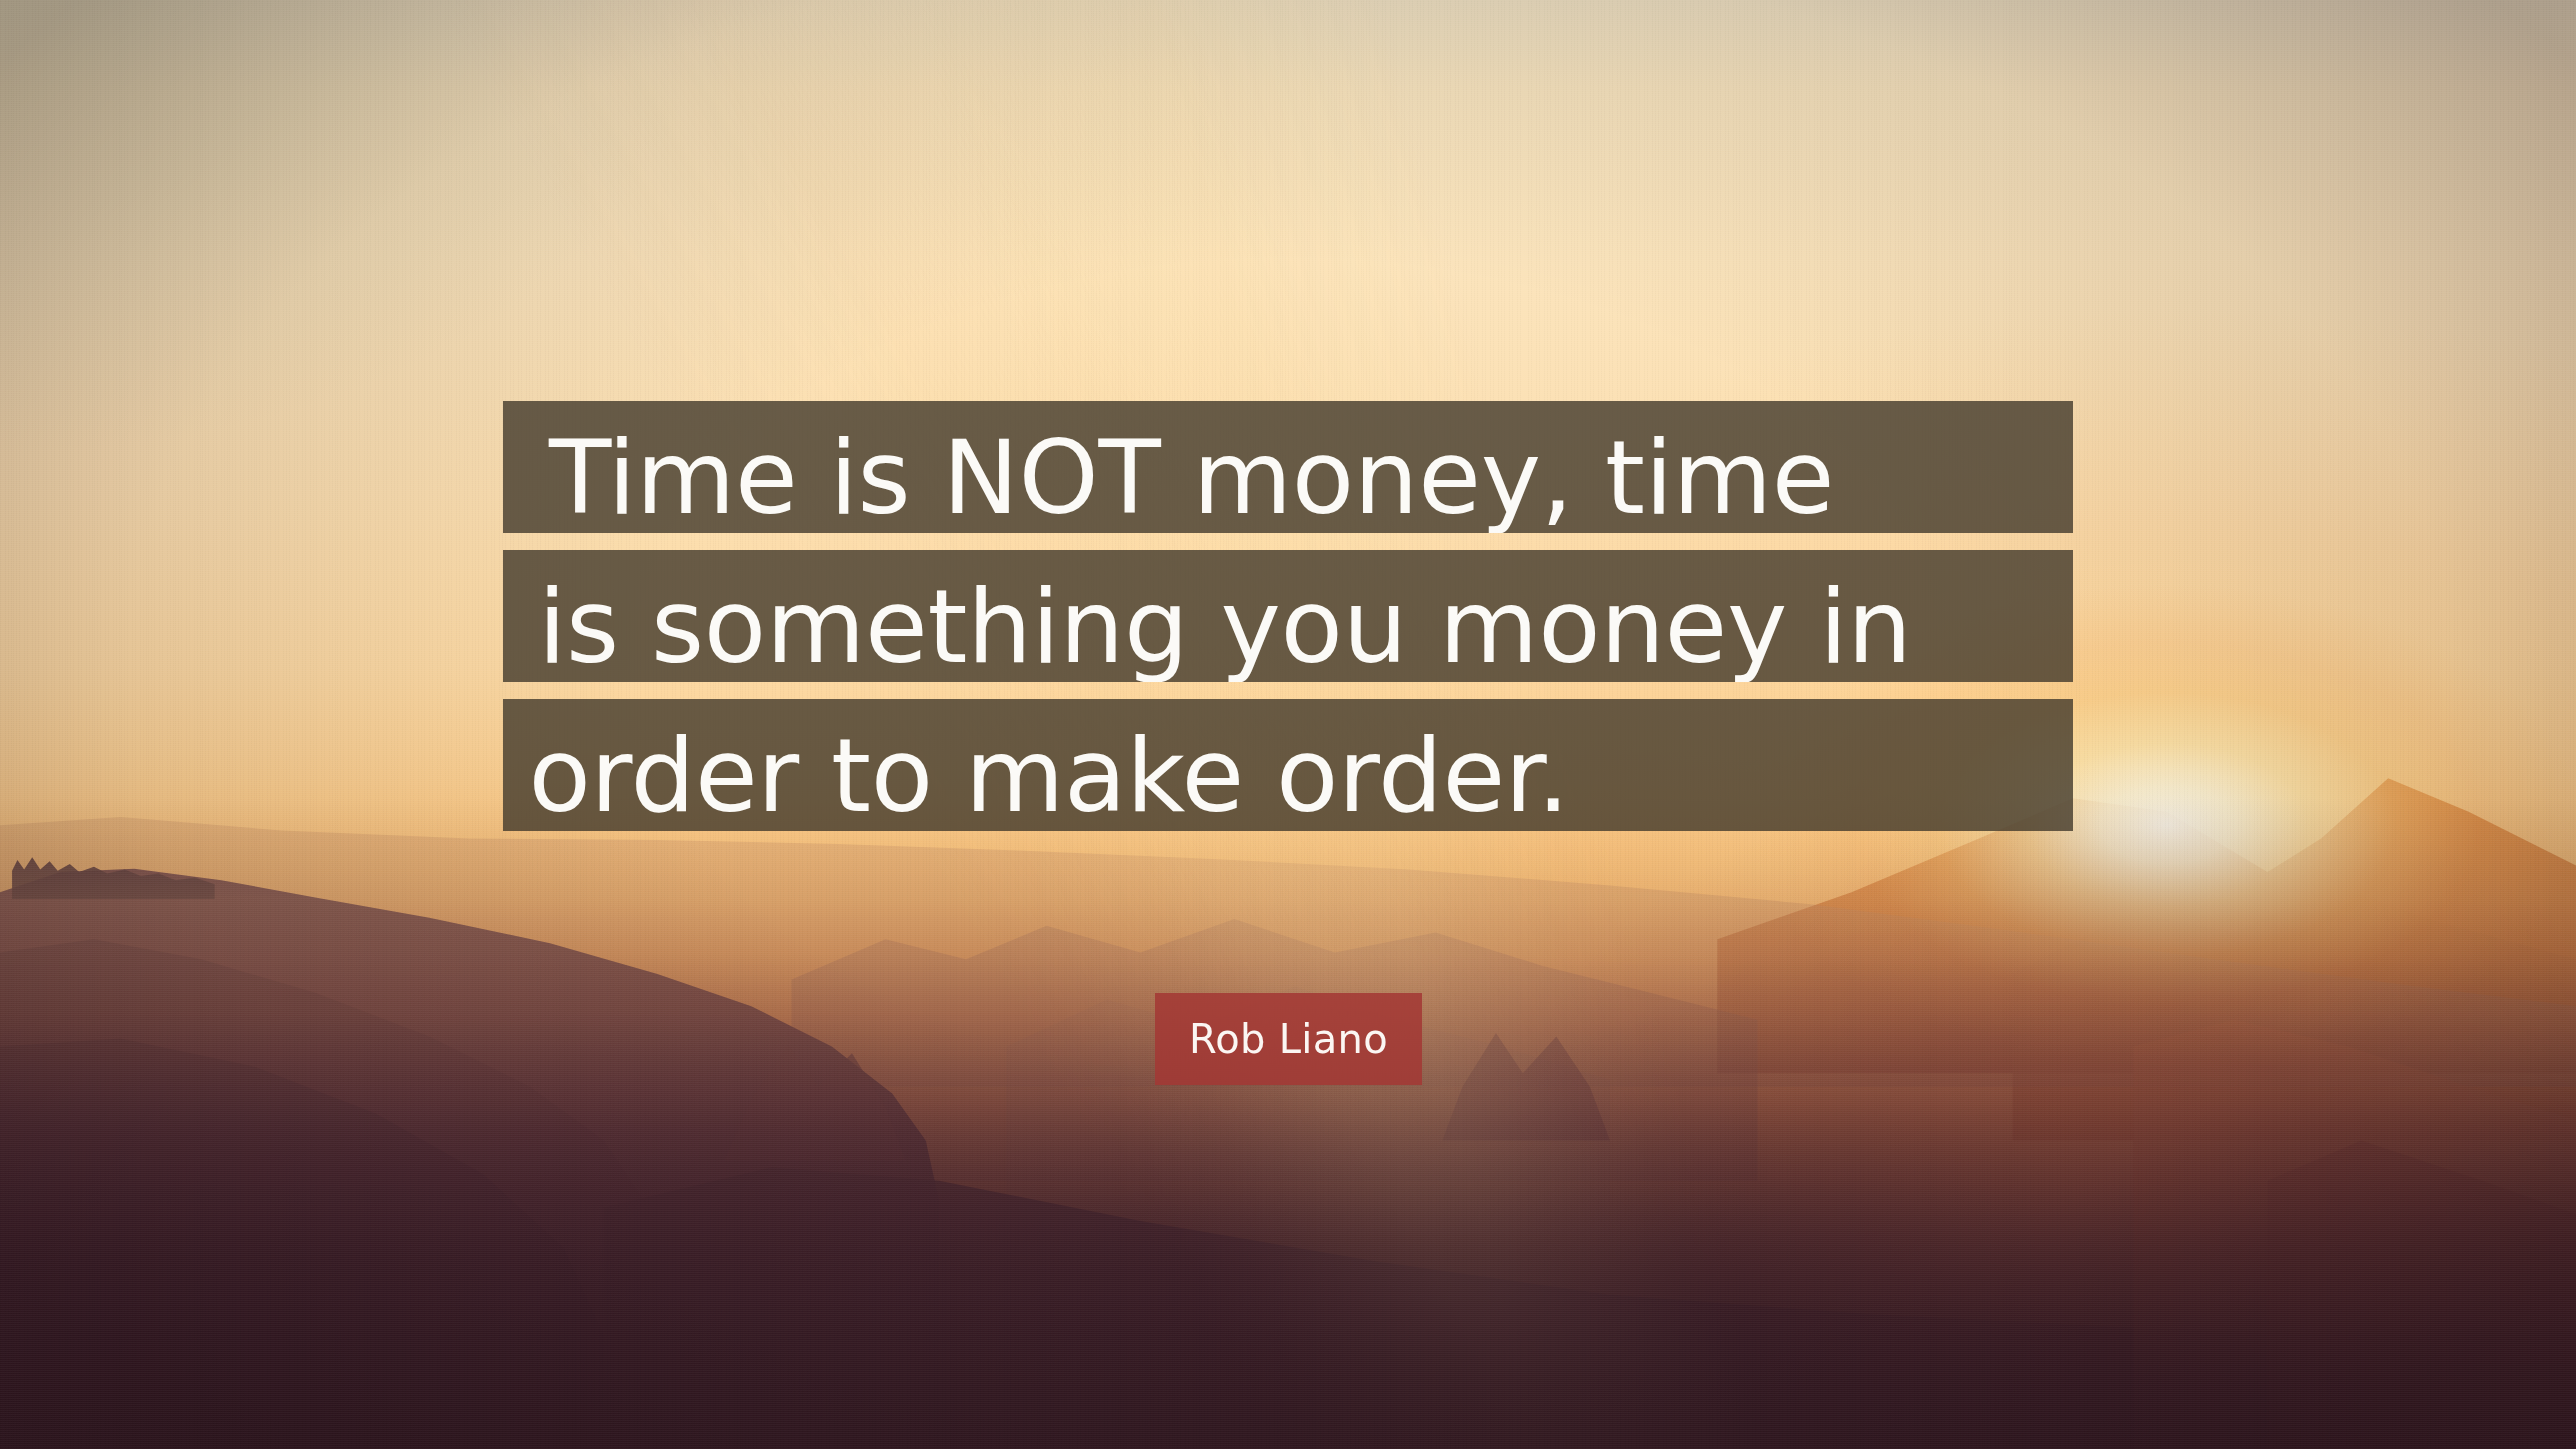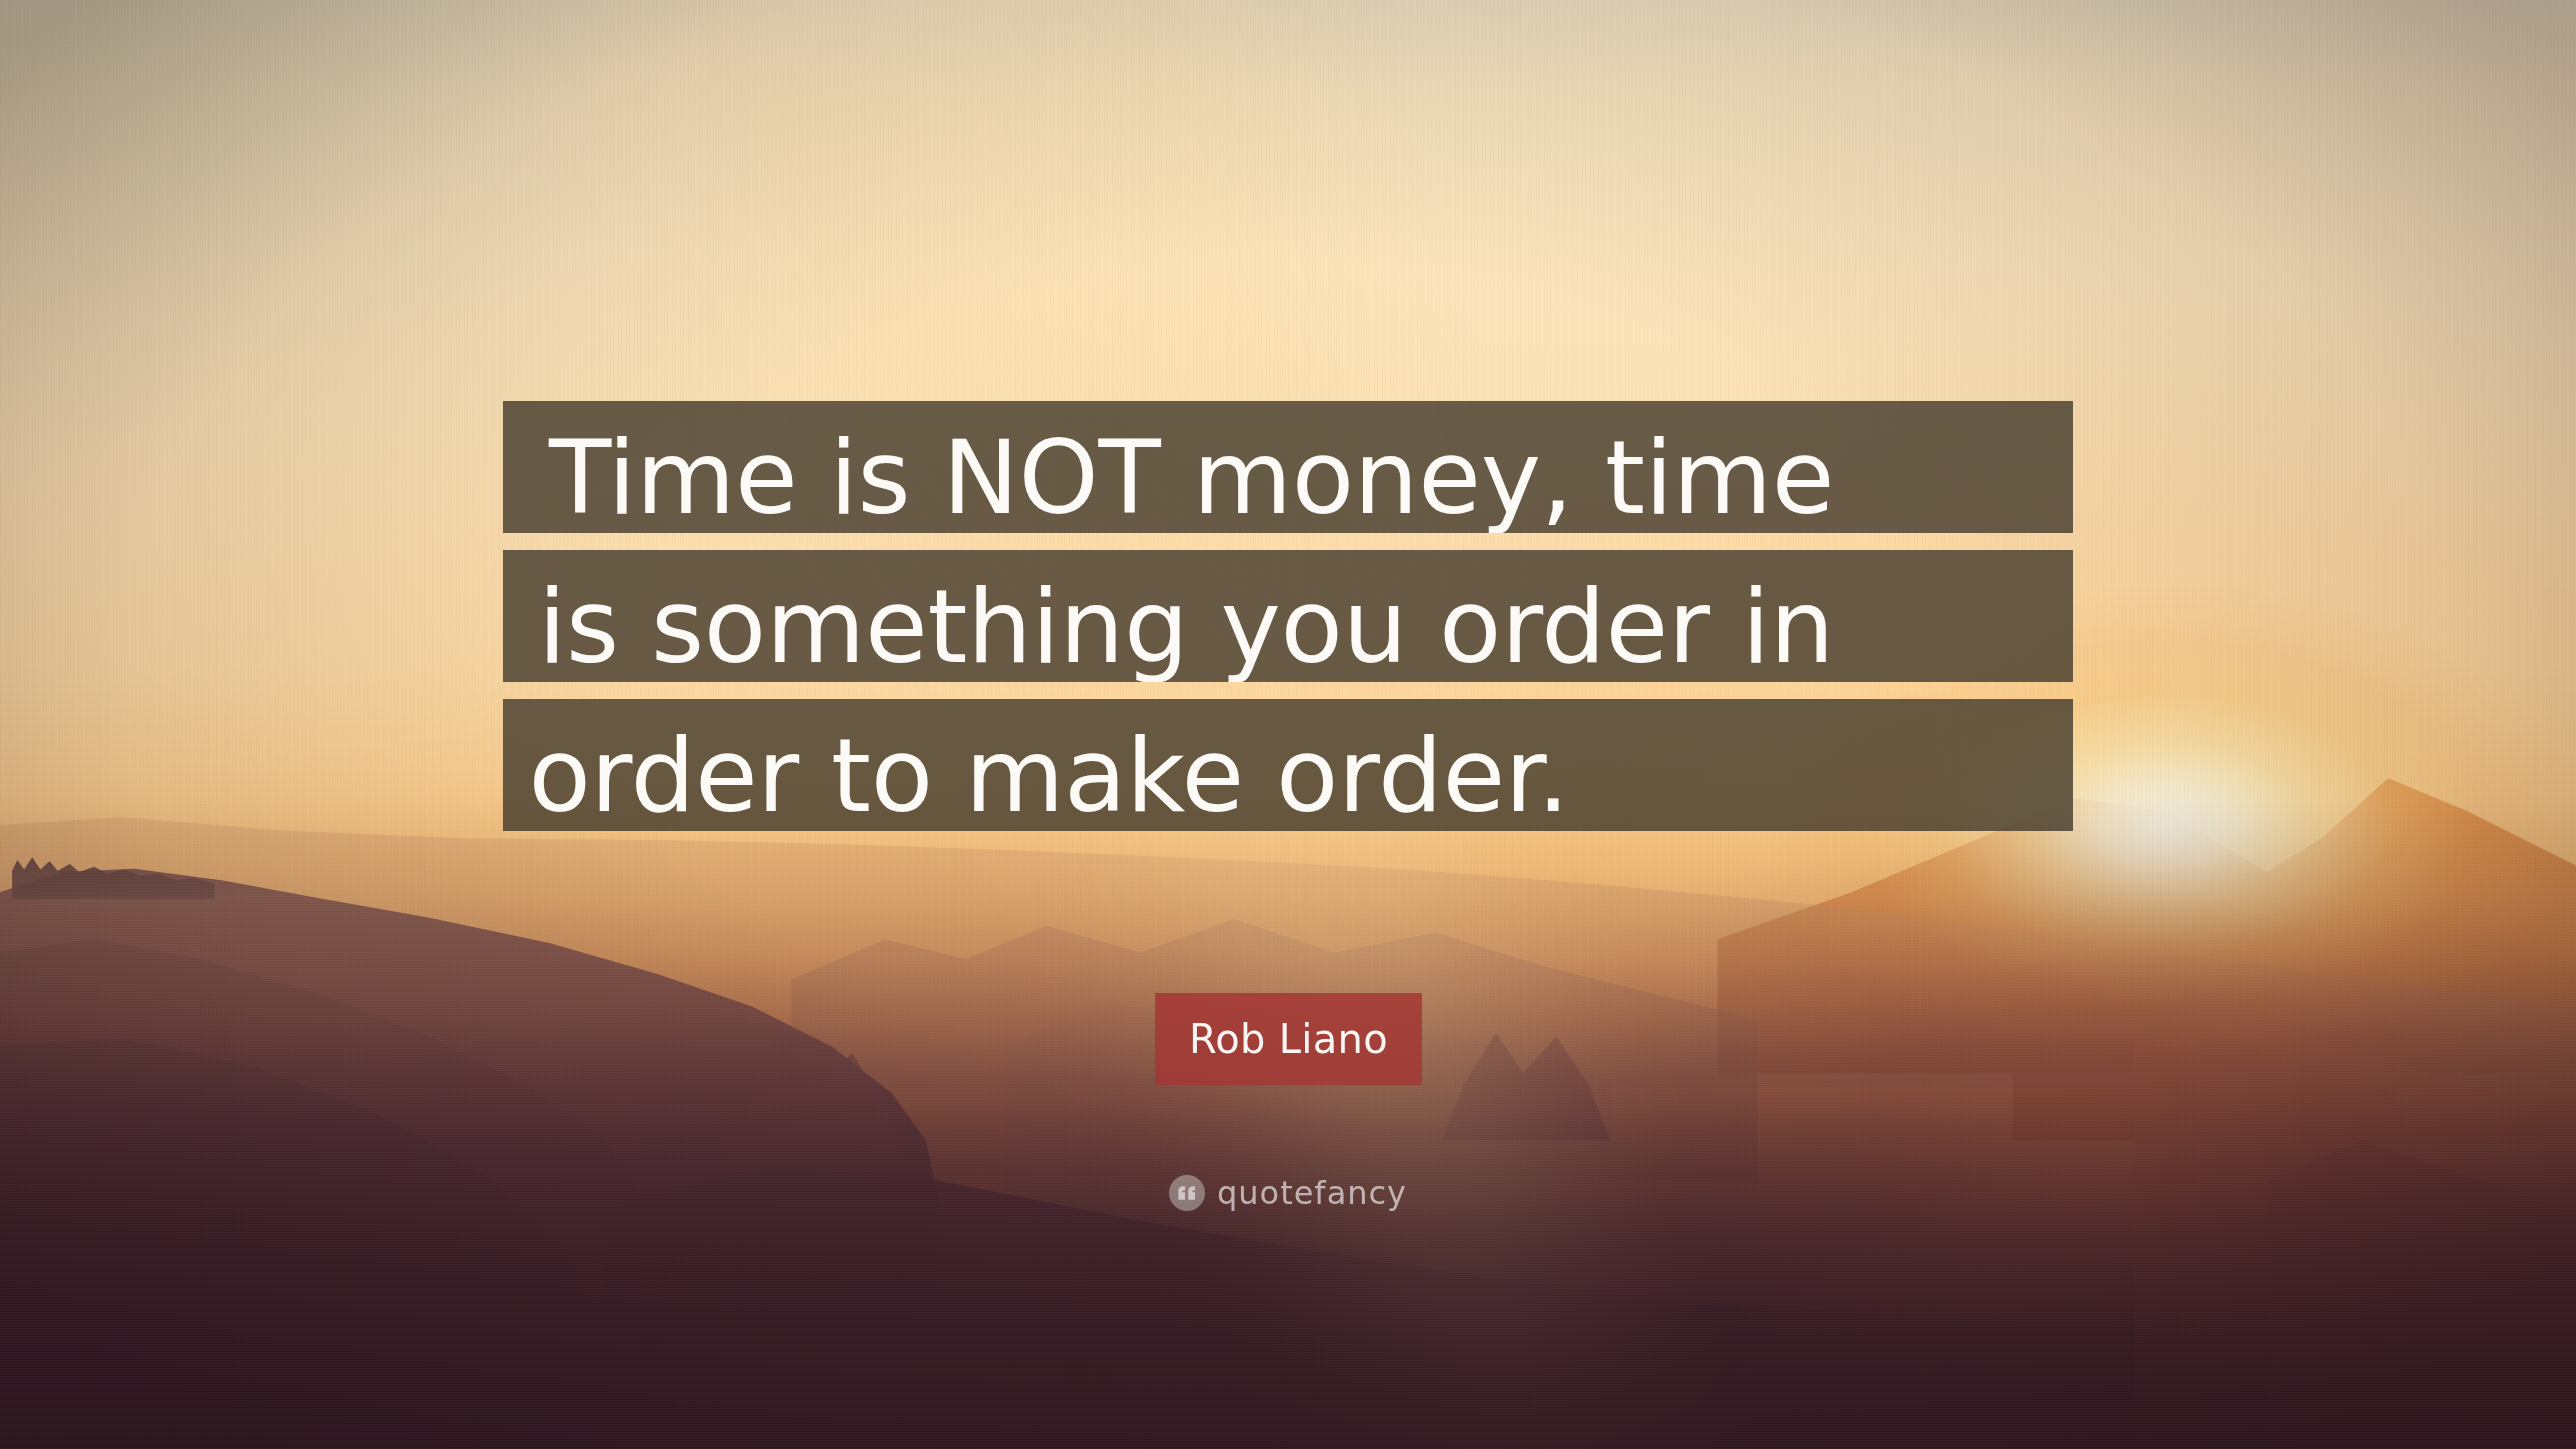--- a/index.html
+++ b/index.html
@@ -311,32 +311,23 @@
   <div class="bg-layer valley-haze"></div>
   <div class="bg-layer rays"></div>
   <div class="bg-layer sun-glow"></div>
   <div class="bg-layer warm-spill"></div>
   <div class="bg-layer bottom-dark"></div>
   <div class="bg-layer vignette"></div>
   <div class="bg-layer grain"></div>
 
   <div id="quote-block">
     <span class="quote-line l1">Time is NOT money, time</span>
-    <span class="quote-line l2">is something you order in</span>
+    <span class="quote-line l2">is something you money in</span>
     <span class="quote-line l3">order to make order.</span>
   </div>
 
   <div id="author-badge">
     <span class="author-text">Rob Liano</span>
   </div>
 
-  <div id="watermark">
-    <span class="wm-badge">
-      <svg width="20" height="16" viewBox="0 0 30 24" xmlns="http://www.w3.org/2000/svg">
-        <path d="M2 22 L2 9 C2 4 5 2 12 2 L12 8 C8.5 8 7.5 9 7.5 11 L12 11 L12 22 Z" fill="#efeaea"></path>
-        <path d="M17 22 L17 9 C17 4 20 2 27 2 L27 8 C23.5 8 22.5 9 22.5 11 L27 11 L27 22 Z" fill="#efeaea"></path>
-      </svg>
-    </span>
-    <span class="wm-text">quotefancy</span>
-  </div>
 
 </div>
 
 
 </body></html>

